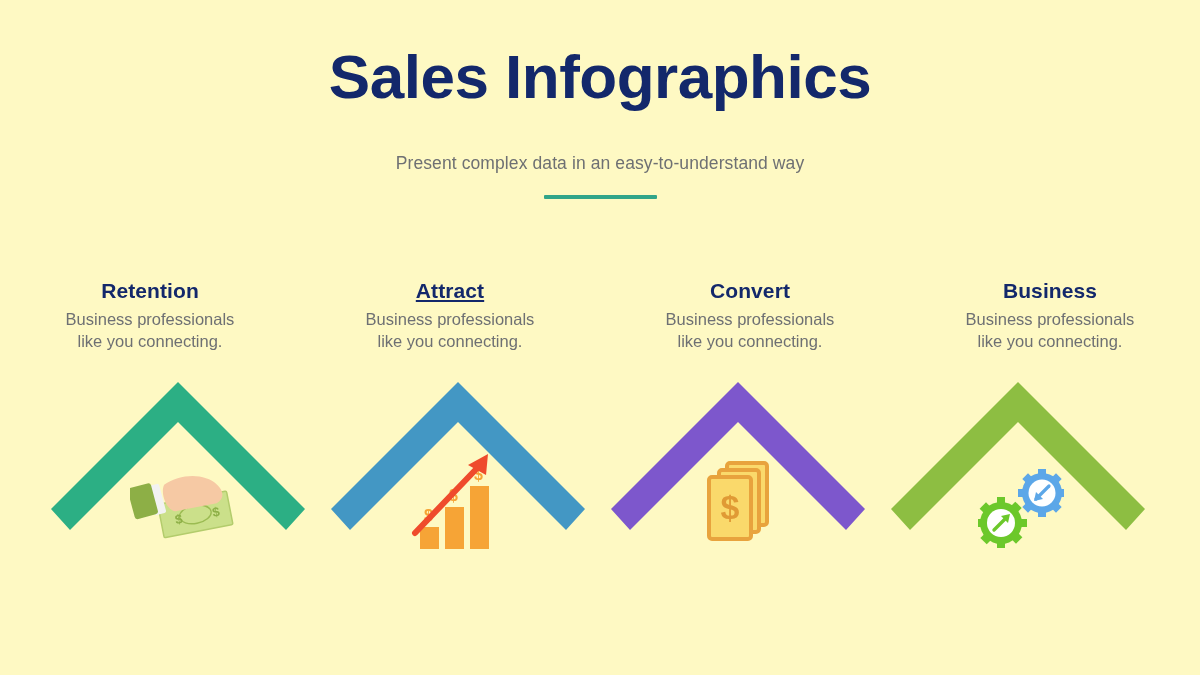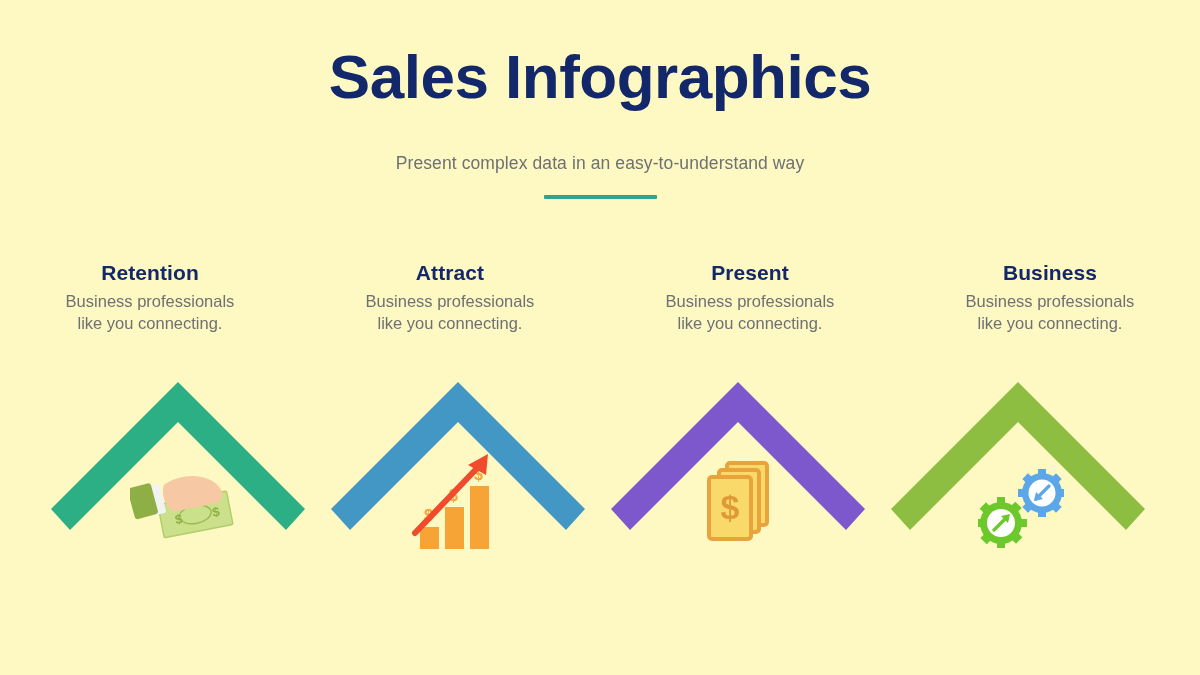--- a/index.html
+++ b/index.html
@@ -49,21 +49,21 @@
     height: 4px;
     background: #31A589;
     margin: 21px auto 0 auto;
     border-radius: 1px;
   }
 
   
   .columns {
     position: absolute;
     left: 0;
-    top: 260px;
+    top: 278px;
     width: 1200px;
     display: flex;
   }
   .column {
     width: 300px;
     display: flex;
     flex-direction: column;
     align-items: center;
   }
   .col-title {
@@ -117,27 +117,27 @@
 
   <div class="columns">
 
     <div class="column">
       <div class="col-title" style="color: rgb(19, 40, 107);">Retention</div>
       <div class="col-desc" style="color: rgb(110, 112, 115);">Business professionals
 like you connecting.</div>
     </div>
 
     <div class="column">
-      <div class="col-title" style="color: rgb(19, 40, 107);">Attract</div>
-      <div class="col-desc" style="color: rgb(110, 112, 115);">Business professionals
-like you connecting.</div>
-    </div>
-
-    <div class="column">
-      <div class="col-title" style="color: rgb(19, 40, 107);">Present</div>
+      <div class="col-title" style="color: rgb(19, 40, 107); text-decoration: underline;">Attract</div>
+      <div class="col-desc" style="color: rgb(110, 112, 115);">Business professionals
+like you connecting.</div>
+    </div>
+
+    <div class="column">
+      <div class="col-title" style="color: rgb(19, 40, 107);">Convert</div>
       <div class="col-desc" style="color: rgb(110, 112, 115);">Business professionals
 like you connecting.</div>
     </div>
 
     <div class="column">
       <div class="col-title" style="color: rgb(19, 40, 107);">Business</div>
       <div class="col-desc" style="color: rgb(110, 112, 115);">Business professionals
 like you connecting.</div>
     </div>
 

